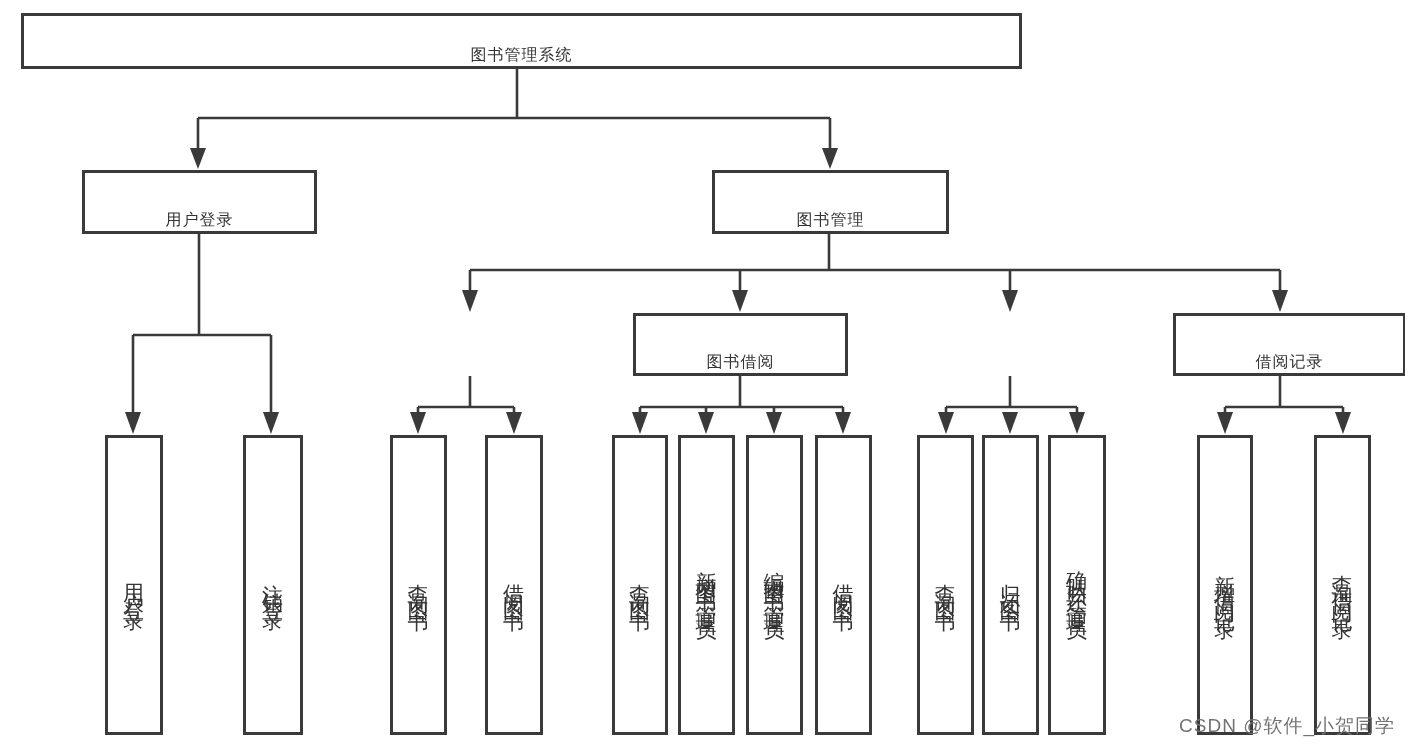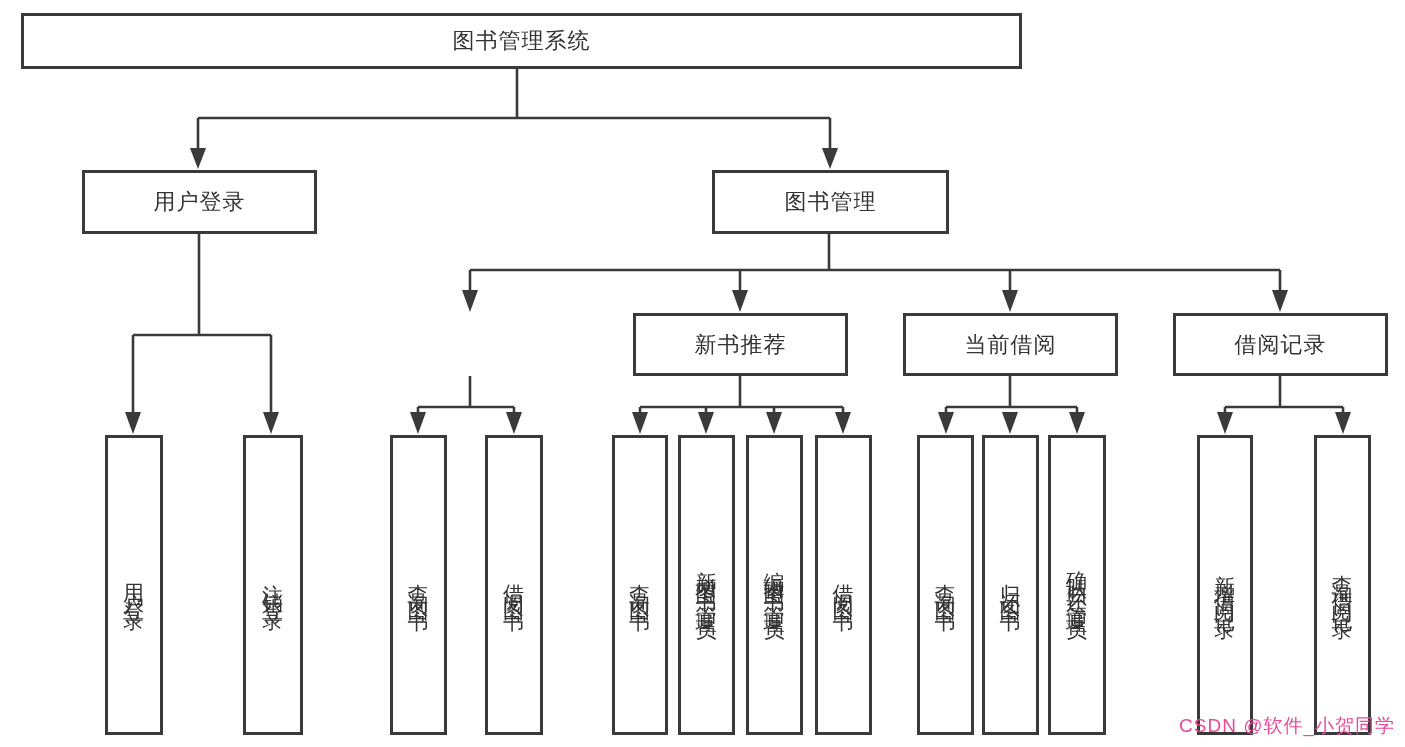--- a/index.html
+++ b/index.html
@@ -22,35 +22,35 @@
   .box {
     position: absolute;
     box-sizing: border-box;
     border: 3px solid #3a3a3a;
     background: #ffffff;
     display: flex;
     align-items: center;
     justify-content: center;
     text-align: center;
   }
-  .box.h { font-size: 22px; letter-spacing: 1px; }
+  .box.h { font-size: 16px; letter-spacing: 1px; align-items: flex-end; }
   .box.v {
     writing-mode: vertical-rl;
     text-orientation: mixed;
     font-size: 21px;
     letter-spacing: 9px;
     line-height: 1;
   }
   .box.v.long { letter-spacing: 7px; }
   .watermark {
     position: absolute;
     right: 10px;
     bottom: 8px;
     font-size: 19px;
-    color: #ec4899;
+    color: #737373;
     letter-spacing: 1px;
     white-space: nowrap;
   }
 </style>
 </head>
 <body>
 
 <div id="stage">
 
   <svg id="wires" viewBox="0 0 1405 747" xmlns="http://www.w3.org/2000/svg" aria-hidden="true">
@@ -94,26 +94,23 @@
   </div>
 
   <div class="box h" style="left:82px;top:170px;width:235px;height:64px">
     <span>用户登录</span>
   </div>
   <div class="box h" style="left:712px;top:170px;width:237px;height:64px">
     <span>图书管理</span>
   </div>
 
   <div class="box h" style="left:633px;top:313px;width:215px;height:63px">
-    <span>新书推荐</span>
+    <span>图书借阅</span>
   </div>
-  <div class="box h" style="left:903px;top:313px;width:215px;height:63px">
-    <span>当前借阅</span>
-  </div>
-  <div class="box h" style="left:1173px;top:313px;width:215px;height:63px">
+  <div class="box h" style="left:1173px;top:313px;width:233px;height:63px">
     <span>借阅记录</span>
   </div>
 
   <div class="box v" style="left:105px;top:435px;width:58px;height:300px">
     <span>用户登录</span>
   </div>
   <div class="box v" style="left:243px;top:435px;width:60px;height:300px">
     <span>注销登录</span>
   </div>
   <div class="box v" style="left:390px;top:435px;width:57px;height:300px">

